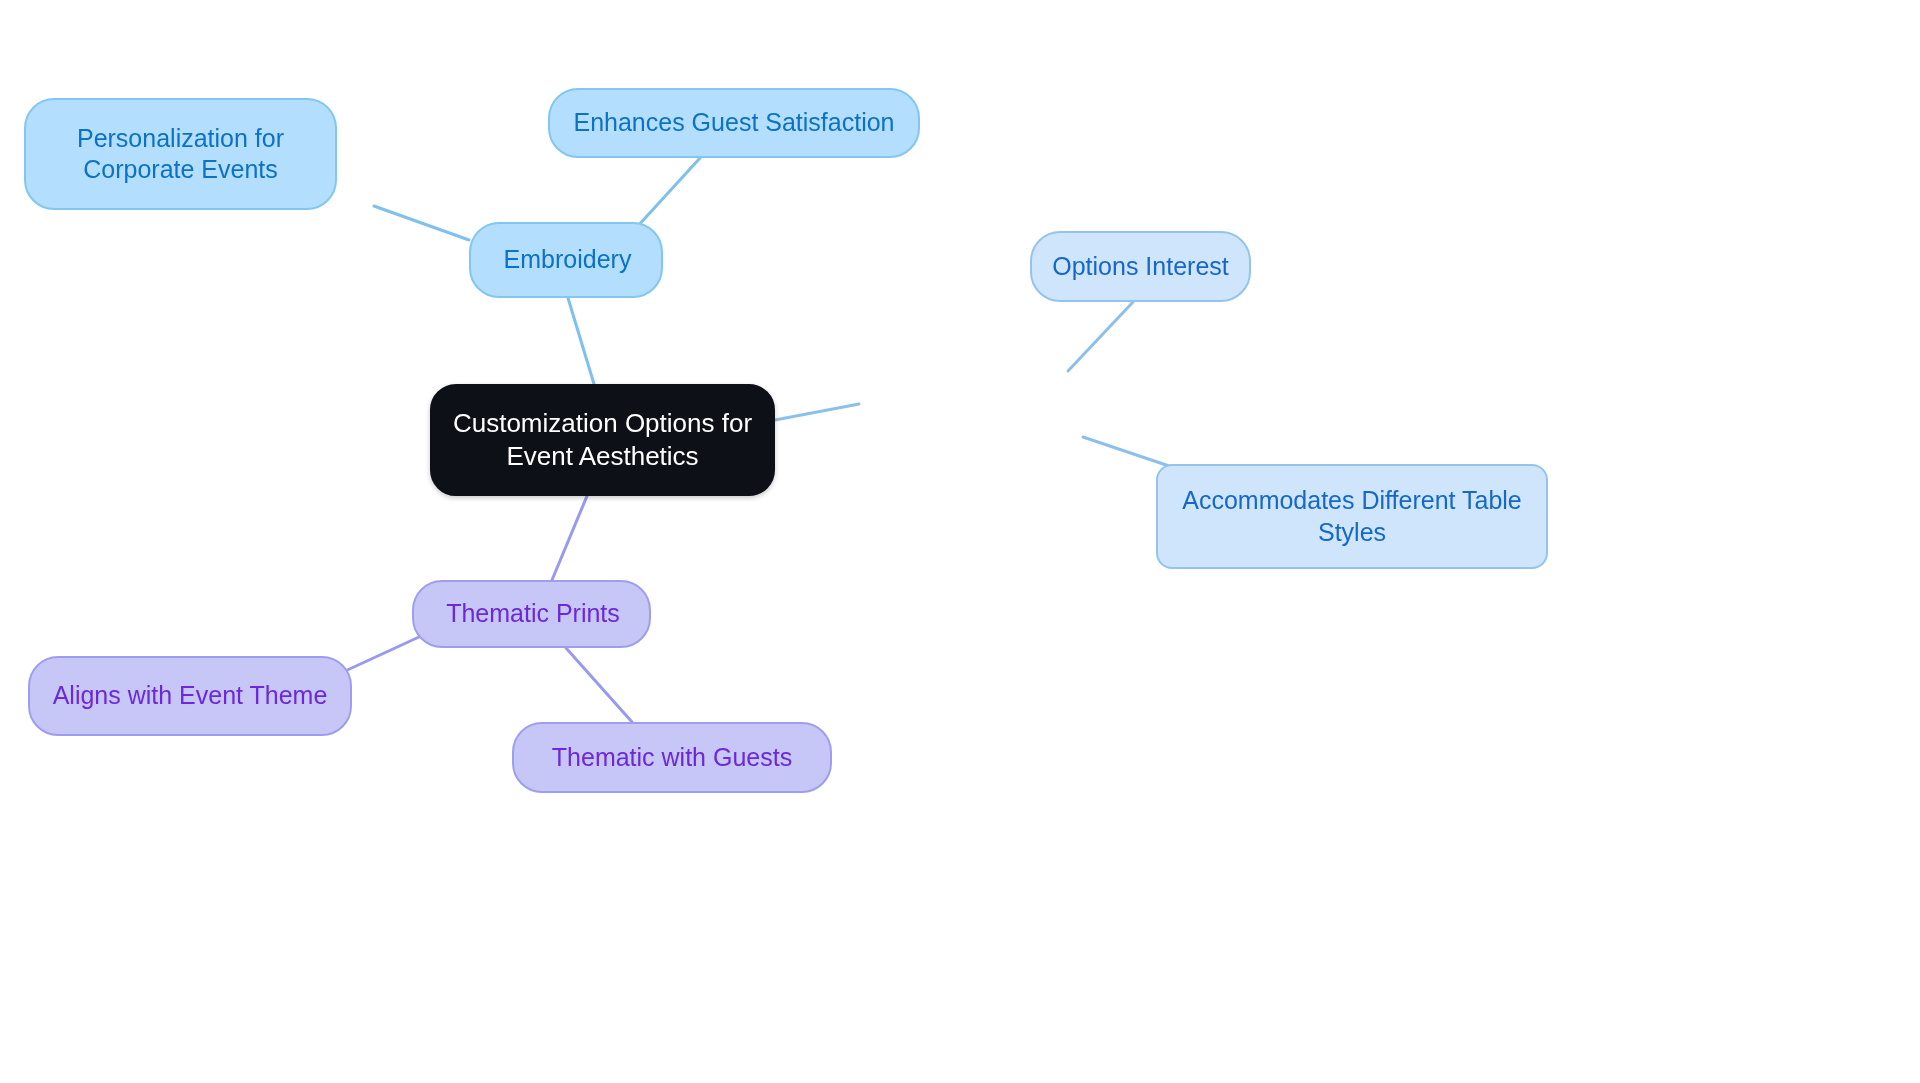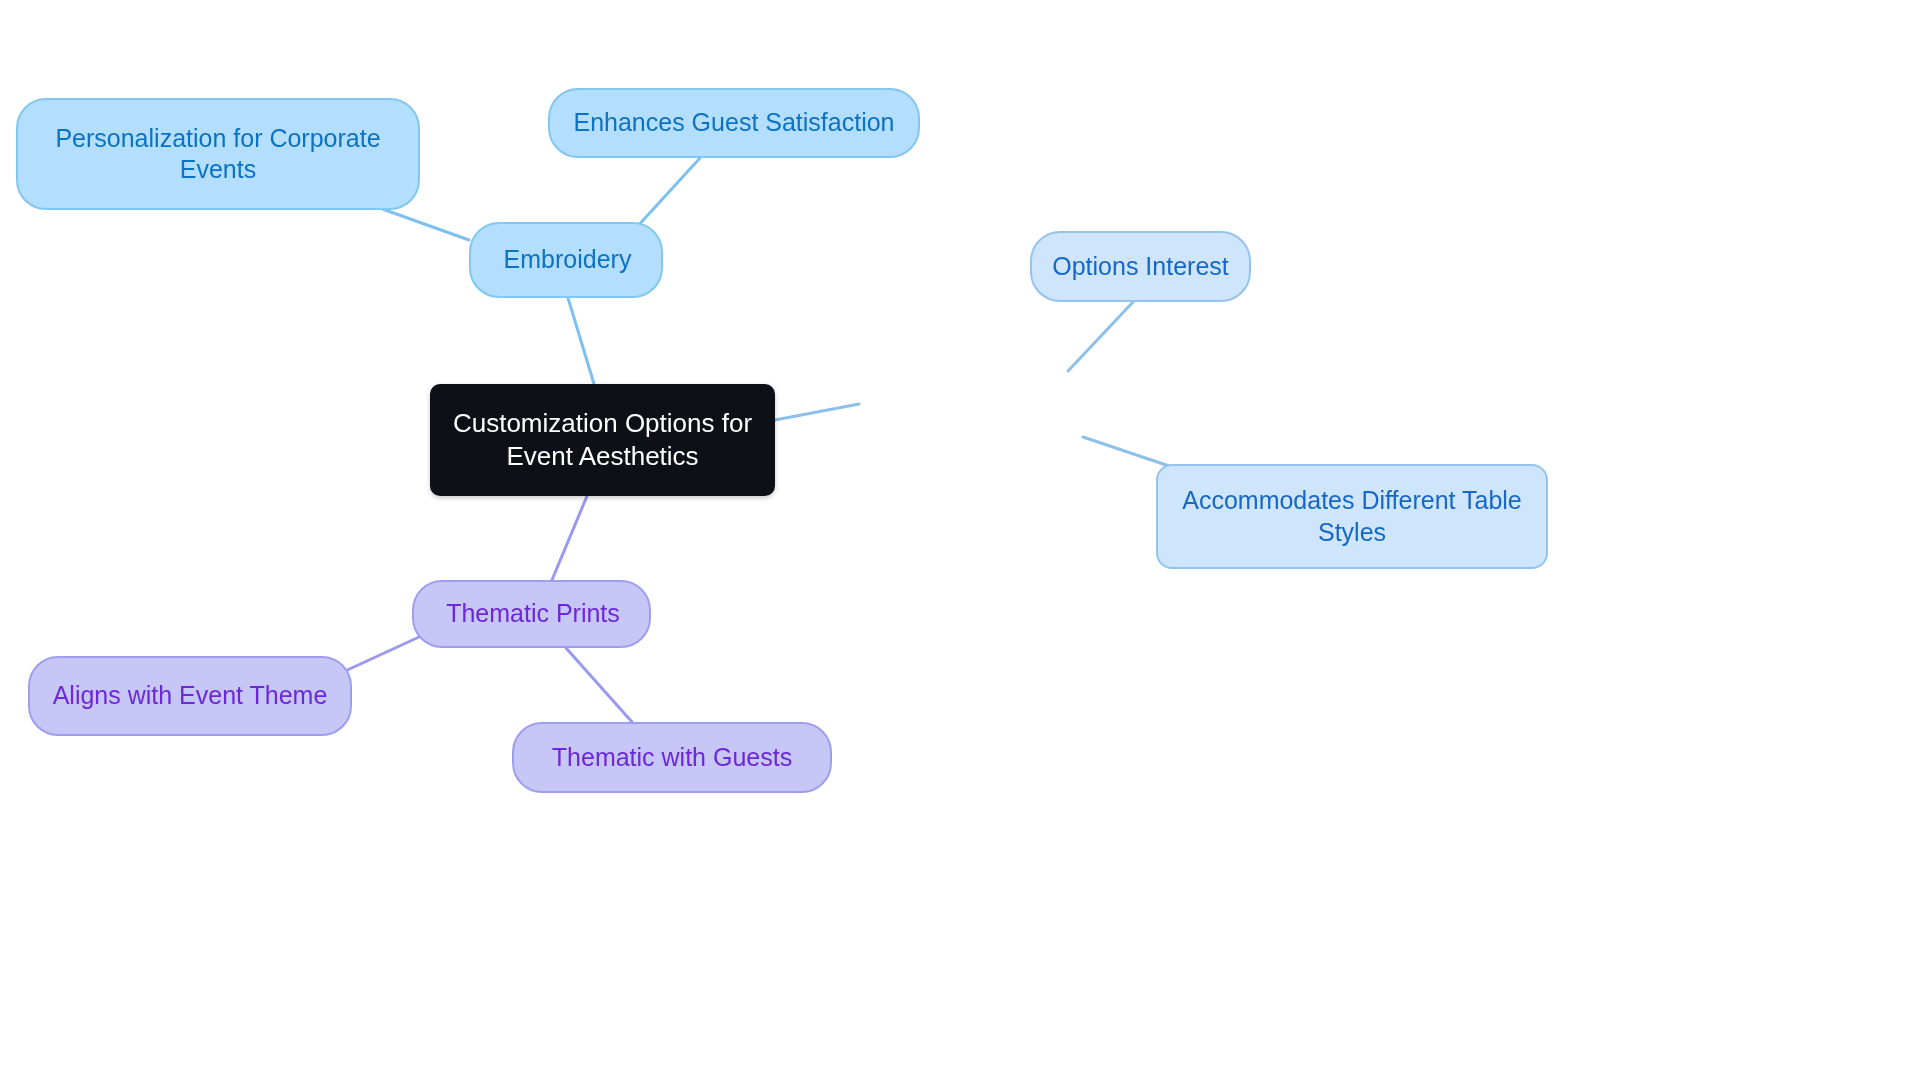--- a/index.html
+++ b/index.html
@@ -39,21 +39,21 @@
     border-style: solid;
     border-width: 2px;
     padding: 6px 14px;
     white-space: pre-line;
   }
   .node-root {
     background: #0d1117;
     border-color: #0d1117;
     color: #ffffff;
     font-size: 26px;
-    border-radius: 10px;
+    border-radius: 26px;
     box-shadow: 0 2px 5px rgba(0,0,0,0.22);
   }
   .node-b1 {
     background: #b3defd;
     border-color: #81c7ef;
     color: #0b72c4;
     font-size: 25px;
   }
   .node-b2 {
     background: #cee5fb;
@@ -85,21 +85,21 @@
       <line x1="1068" y1="371" x2="1133" y2="302" stroke="#8cc0ea" stroke-width="3" stroke-linecap="round"></line>
       <line x1="1083" y1="437" x2="1181" y2="470" stroke="#8cc0ea" stroke-width="3" stroke-linecap="round"></line>
       <line x1="587" y1="496" x2="552" y2="580" stroke="#9999f0" stroke-width="3" stroke-linecap="round"></line>
       <line x1="419" y1="637" x2="330" y2="678" stroke="#9999f0" stroke-width="3" stroke-linecap="round"></line>
       <line x1="566" y1="648" x2="632" y2="722" stroke="#9999f0" stroke-width="3" stroke-linecap="round"></line>
     </svg>
 
   <div class="node node-root" style="left: 430px; top: 384px; width: 345px; height: 112px;">Customization Options for Event Aesthetics</div>
 
   <div class="node node-b1 node-branch" style="left: 469px; top: 222px; width: 194px; height: 76px;">Embroidery</div>
-  <div class="node node-b1" style="left: 16px; top: 98px; width: 404px; height: 112px;">Personalization for Corporate Events</div>
+  <div class="node node-b1" style="left: 24px; top: 98px; width: 313px; height: 112px;">Personalization for Corporate Events</div>
   <div class="node node-b1" style="left: 548px; top: 88px; width: 372px; height: 70px;">Enhances Guest Satisfaction</div>
 
   <div class="node node-b2" style="left: 1030px; top: 231px; width: 221px; height: 71px;">Options Interest</div>
   <div class="node node-b2" style="left: 1156px; top: 464px; width: 392px; height: 105px; border-radius: 16px;">Accommodates Different Table Styles</div>
 
   <div class="node node-b3 node-branch" style="left: 412px; top: 580px; width: 239px; height: 68px;">Thematic Prints</div>
   <div class="node node-b3" style="left: 28px; top: 656px; width: 324px; height: 80px;">Aligns with Event Theme</div>
   <div class="node node-b3" style="left: 512px; top: 722px; width: 320px; height: 71px;">Thematic with Guests</div>
 
 </div>

